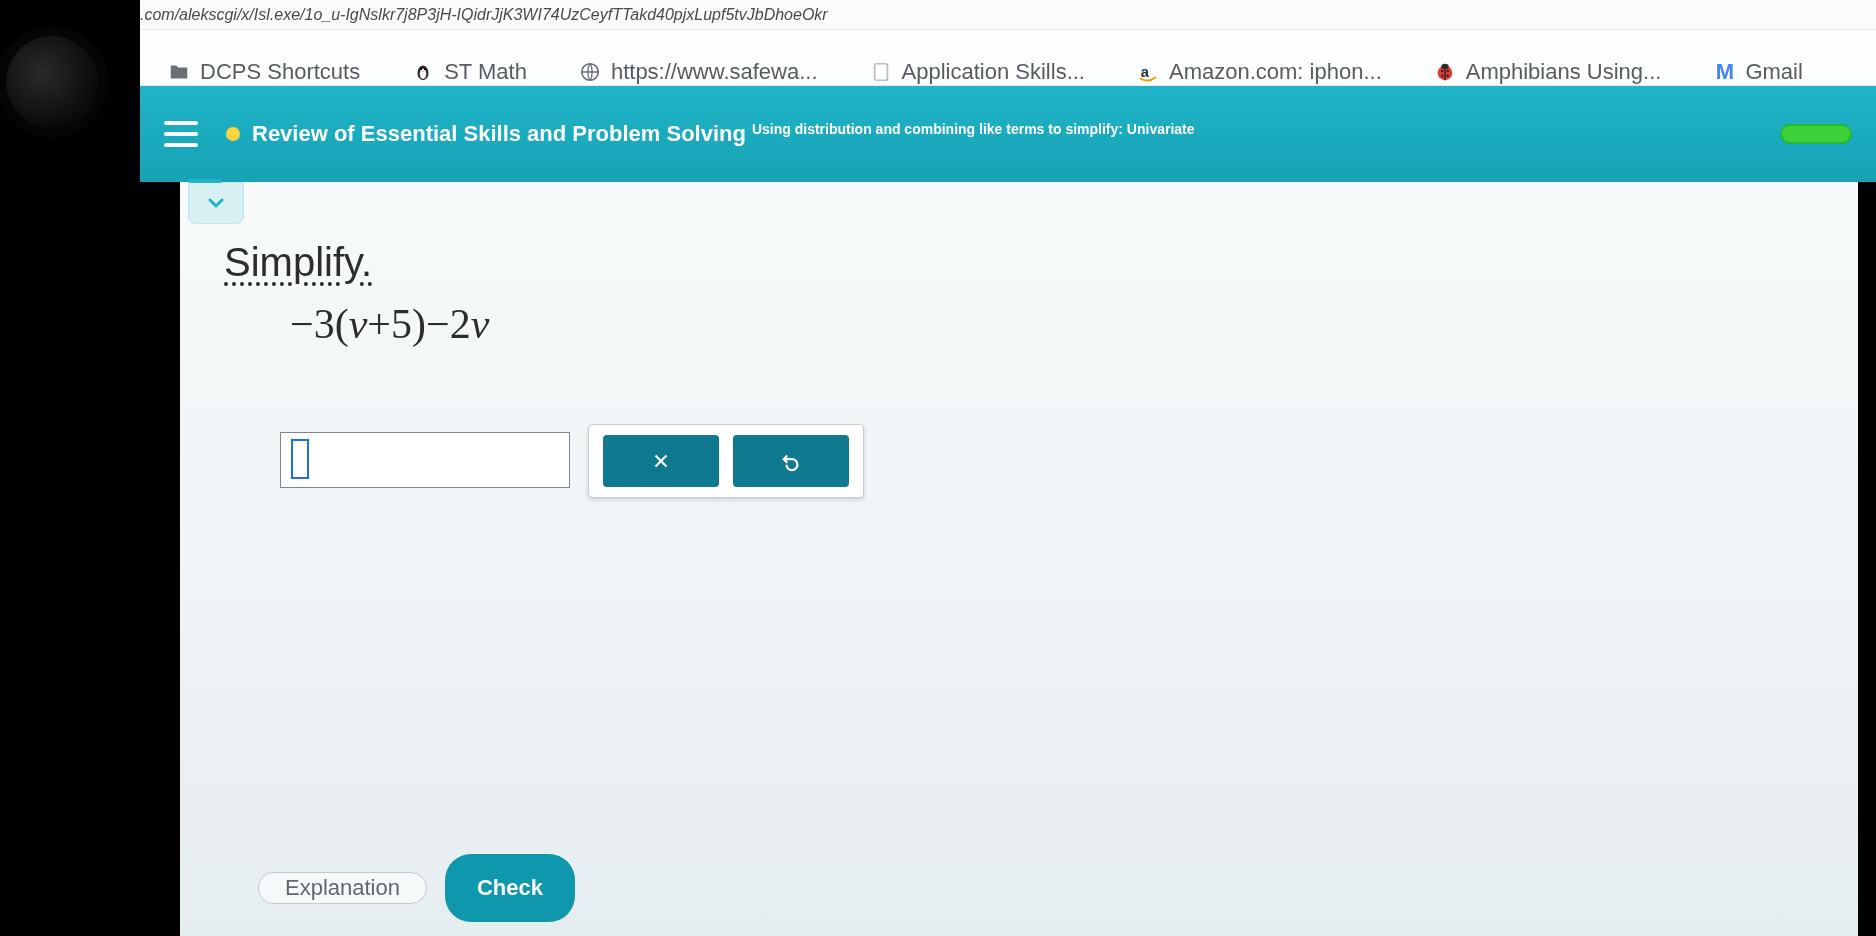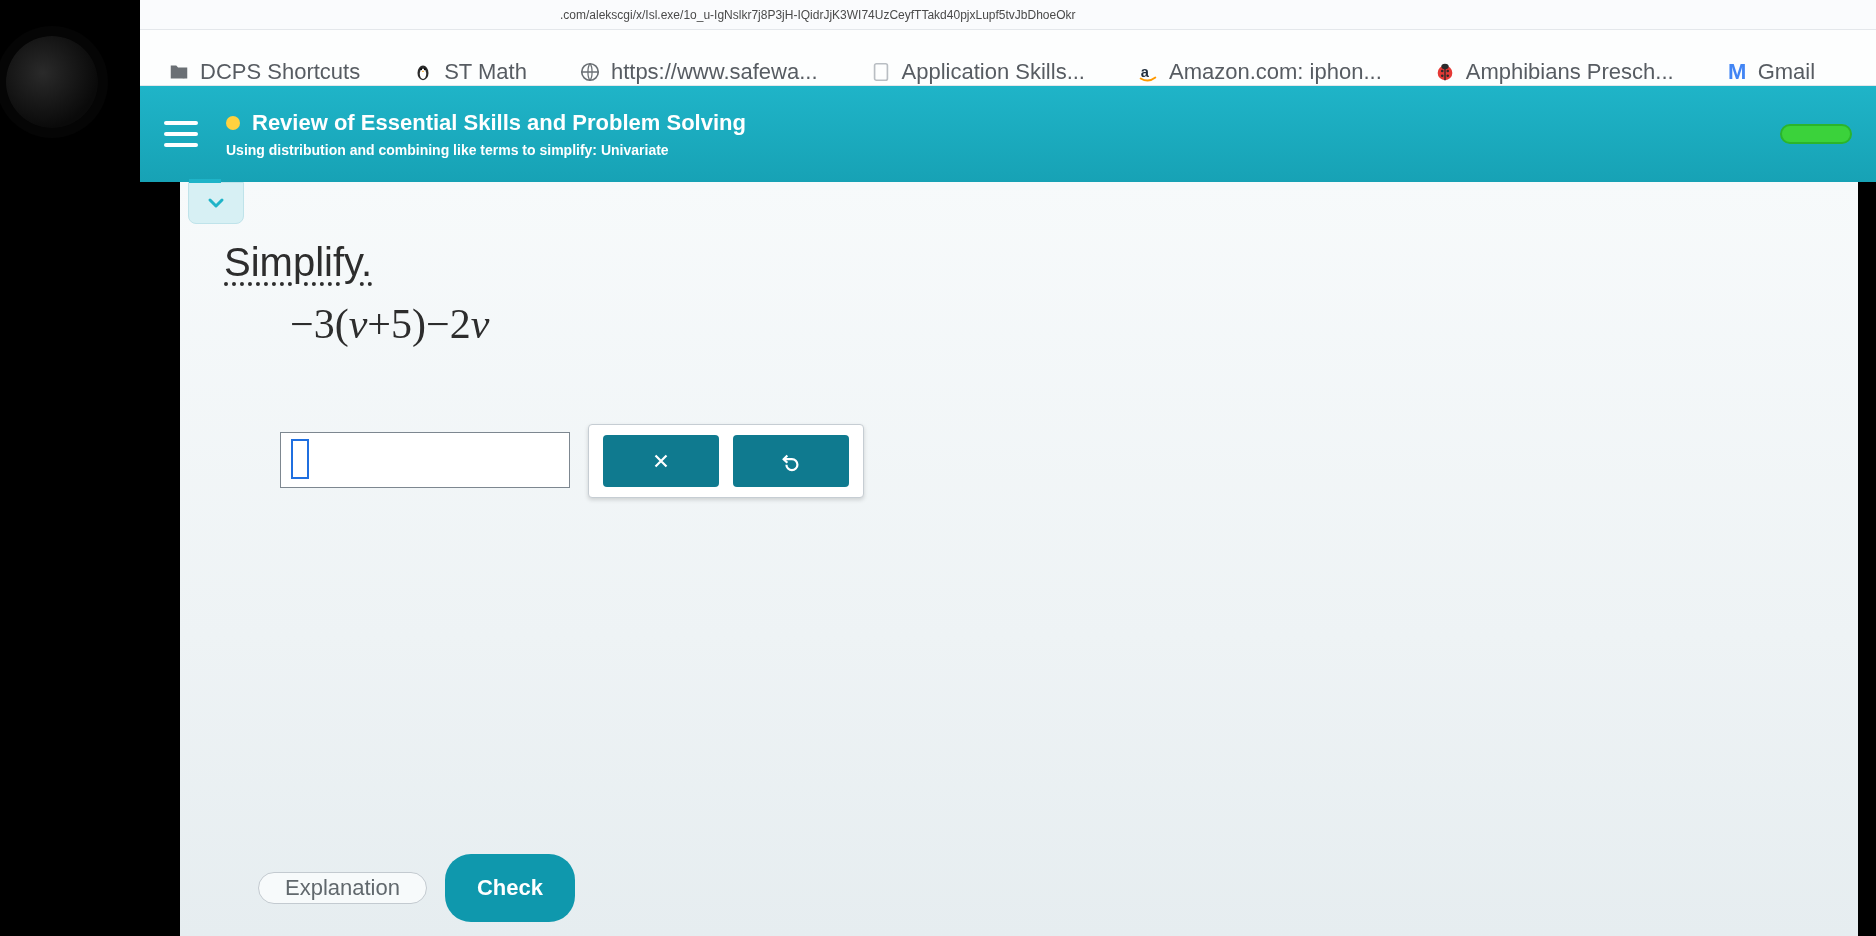--- a/index.html
+++ b/index.html
@@ -3,22 +3,23 @@
 <meta charset="utf-8">
 <style>
   * { box-sizing: border-box; margin: 0; padding: 0; }
   html, body { width: 1876px; height: 936px; font-family: Arial, Helvetica, sans-serif; background:#000; }
   .screen { position:relative; width:1876px; height:936px; background:#000; }
 
   
   .addressbar {
     position:absolute; left:140px; top:0; right:0; height:30px;
     background:#fafbfd; display:flex; align-items:center;
-    padding-left:420px; color:#4a4a4a; font-size:12px;
+    color:#4a4a4a; font-size:16px;
     border-bottom:1px solid #e4e7eb;
+    font-style:italic;
   }
 
   
   .bookmarks {
     position:absolute; left:140px; top:30px; right:0; height:56px;
     background:#fdfefe; display:flex; align-items:flex-end; gap:52px;
     padding:0 28px; color:#575c62; font-size:22px;
     border-bottom:1px solid #e4e7eb;
   }
   .bm { display:flex; align-items:center; gap:10px; cursor:pointer; white-space:nowrap; }
@@ -26,21 +27,21 @@
   .ic svg { width:22px; height:22px; }
 
   
   .app-header {
     position:absolute; left:140px; top:86px; right:0; height:96px;
     background:linear-gradient(#1fb4c8,#17a2b5);
     color:#fff; display:flex; align-items:center; padding:0 24px;
   }
   .hamburger { width:34px; height:26px; display:flex; flex-direction:column; justify-content:space-between; margin-right:28px; cursor:pointer;}
   .hamburger span { display:block; height:4px; background:#fff; border-radius:2px; }
-  .hdr-texts { display:flex; flex-direction:column; gap:6px; }
+  .hdr-texts { display:flex; flex-direction:row; gap:6px; }
   .hdr-line1 { display:flex; align-items:center; gap:12px; font-size:22px; font-weight:600; }
   .dot { width:14px; height:14px; border-radius:50%; background:#ffd23f; }
   .hdr-line2 { font-size:14px; font-weight:700; }
   .progress-pill {
     margin-left:auto; width:72px; height:20px; border-radius:10px;
     background:#3bd23b; border:2px solid #2bb52b;
   }
 
   
   .content {
@@ -182,21 +183,21 @@
         <svg viewBox="0 0 24 24">
             <circle cx="12" cy="13" r="8" fill="#e53935"></circle>
             <path d="M12 5v16" stroke="#2b2b2b" stroke-width="1.5"></path>
             <circle cx="9" cy="11" r="1.4" fill="#2b2b2b"></circle>
             <circle cx="15" cy="11" r="1.4" fill="#2b2b2b"></circle>
             <circle cx="9" cy="16" r="1.4" fill="#2b2b2b"></circle>
             <circle cx="15" cy="16" r="1.4" fill="#2b2b2b"></circle>
             <ellipse cx="12" cy="6" rx="4" ry="3" fill="#2b2b2b"></ellipse>
           </svg>
       </span>
-      <span>Amphibians Presch...</span>
+      <span>Amphibians Using...</span>
     </div>
 
     <div class="bm">
       <span class="ic gmail-m">
           <span class="b">M</span>
         </span>
       <span>Gmail</span>
     </div>
 
   </div>

